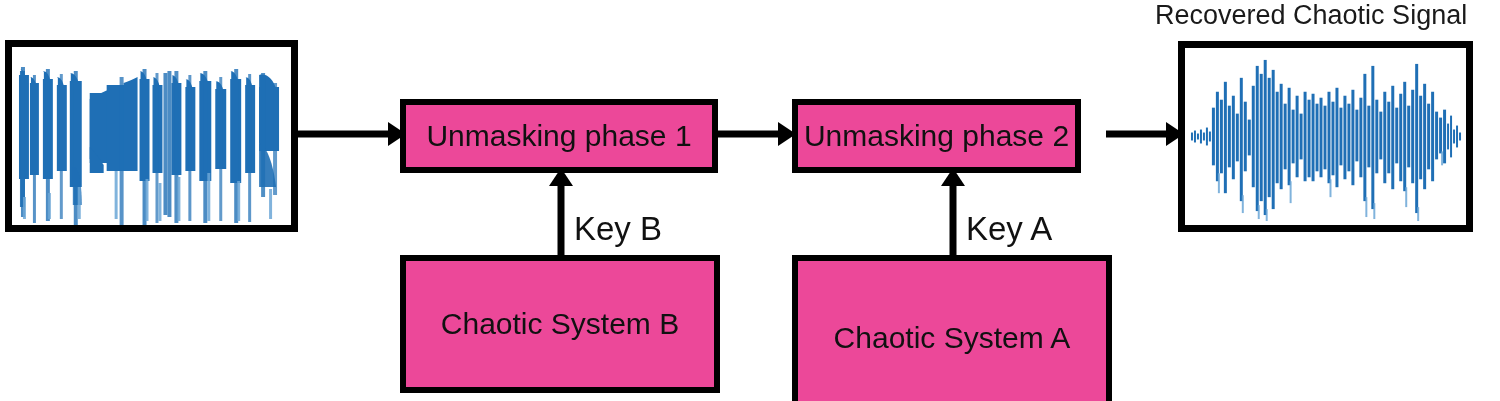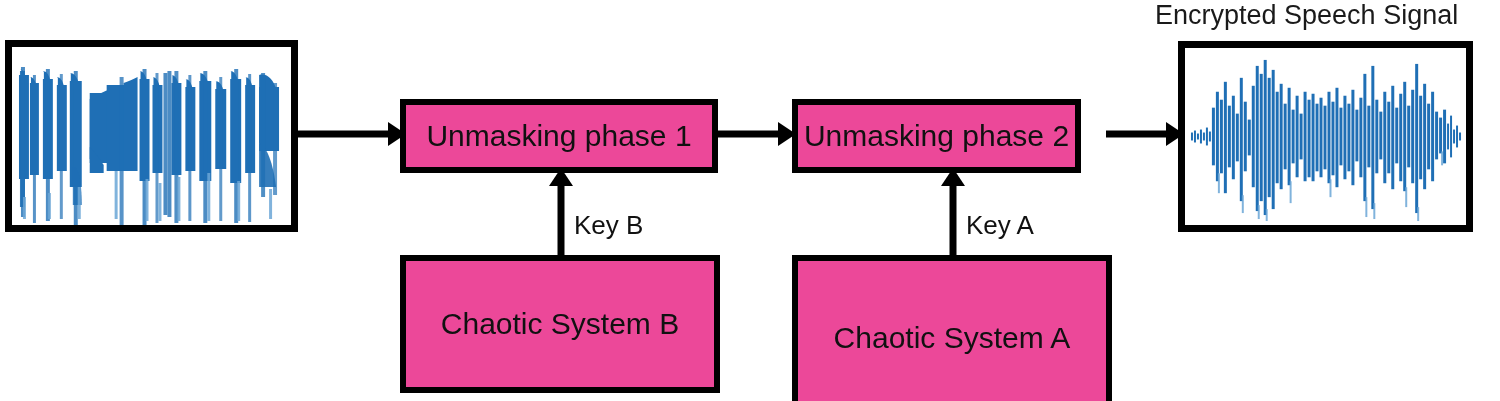--- a/index.html
+++ b/index.html
@@ -72,21 +72,21 @@
   #arrow-u2-to-rec { left: 1106px; top: 119px; width: 78px;  }
 
   
   .v-arrow { position: absolute; width: 30px; }
   .v-arrow svg { display: block; }
   #arrow-key-b { left: 546px; top: 168px; height: 92px; }
   #arrow-key-a { left: 938px; top: 168px; height: 92px; }
 
   .key-label {
     position: absolute;
-    font-size: 26px;
+    font-size: 33px;
     line-height: 1;
     color: #111111;
     white-space: nowrap;
     font-weight: 400;
   }
   #label-key-b { left: 574px; top: 212px; }
   #label-key-a { left: 966px; top: 212px; }
 </style>
 </head>
 <body>
@@ -227,21 +227,21 @@
   <div id="label-key-a" class="key-label">Key A</div>
 
   <div id="box-chaotic-b" class="proc-box">
     <span class="box-label">Chaotic System B</span>
   </div>
 
   <div id="box-chaotic-a" class="proc-box">
     <span class="box-label">Chaotic System A</span>
   </div>
 
-  <div id="title-recovered" class="panel-title">Encrypted Speech Signal</div>
+  <div id="title-recovered" class="panel-title">Recovered Chaotic Signal</div>
 
   <div id="panel-recovered" class="wave-panel">
     <svg viewBox="0 0 282 178" preserveAspectRatio="none">
       <g fill="#1f6fb5">
 
         <rect x="6" y="85" width="2" height="8"></rect>
         <rect x="9" y="83" width="2" height="12"></rect>
         <rect x="12" y="86" width="2" height="6"></rect>
         <rect x="15" y="82" width="2" height="14"></rect>
         <rect x="18" y="85" width="2" height="8"></rect>

